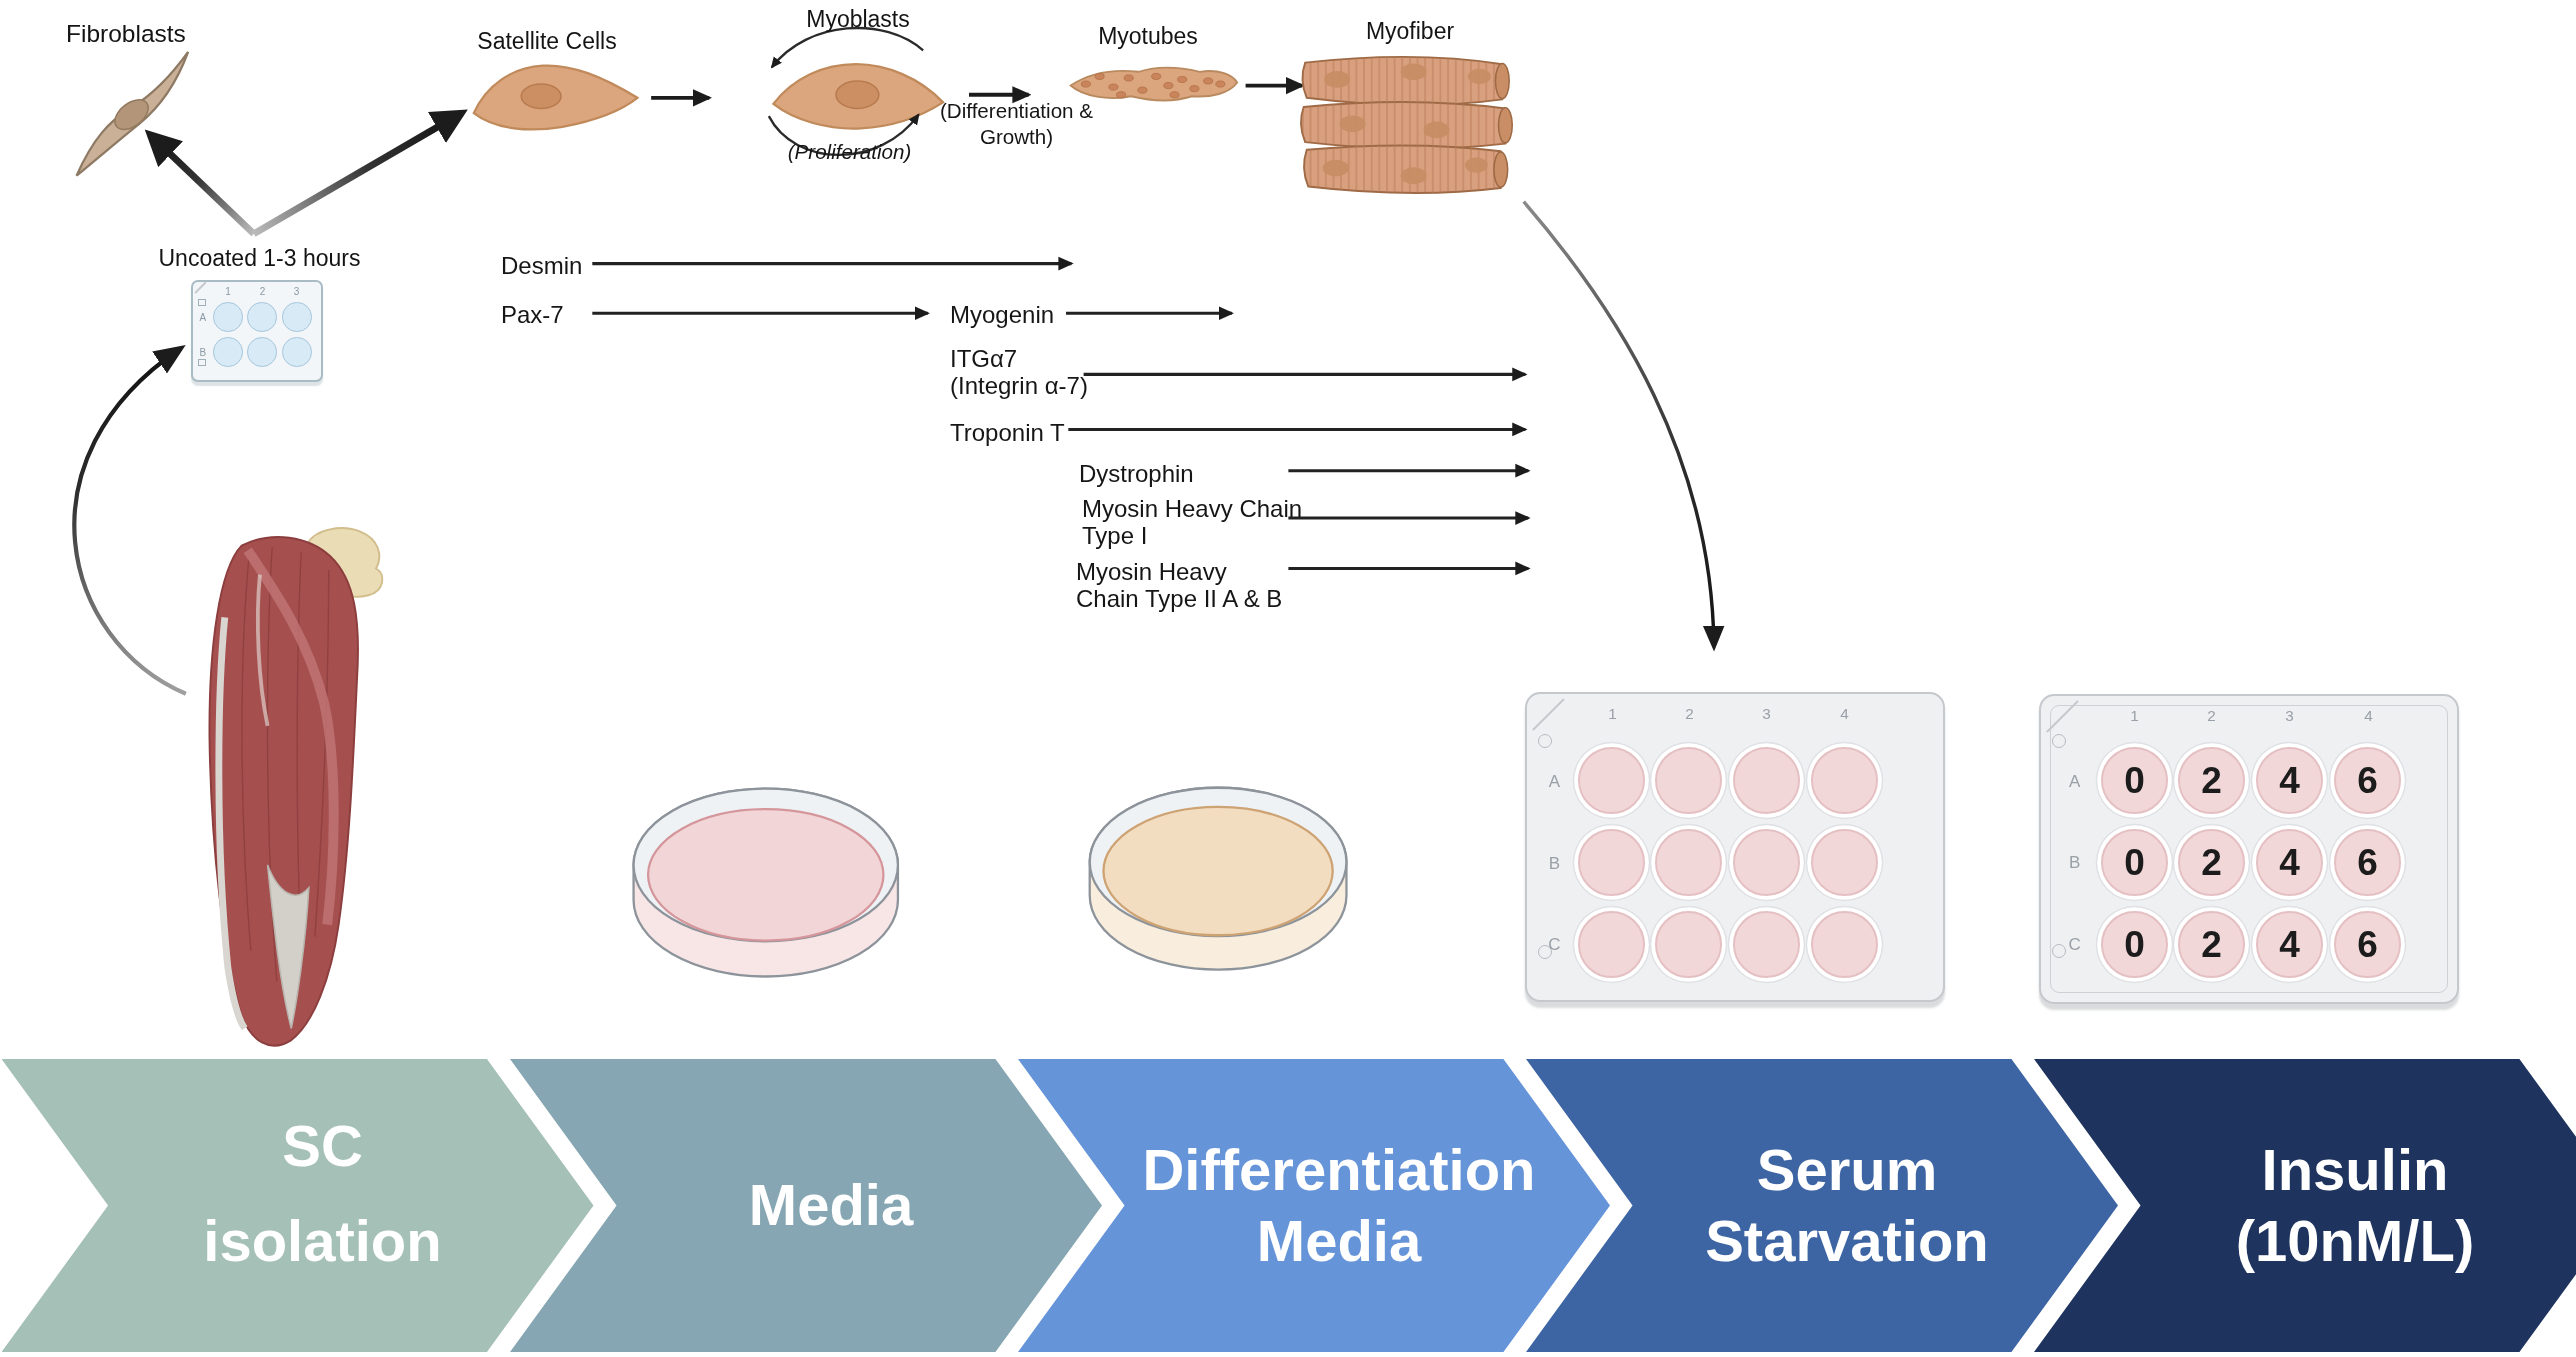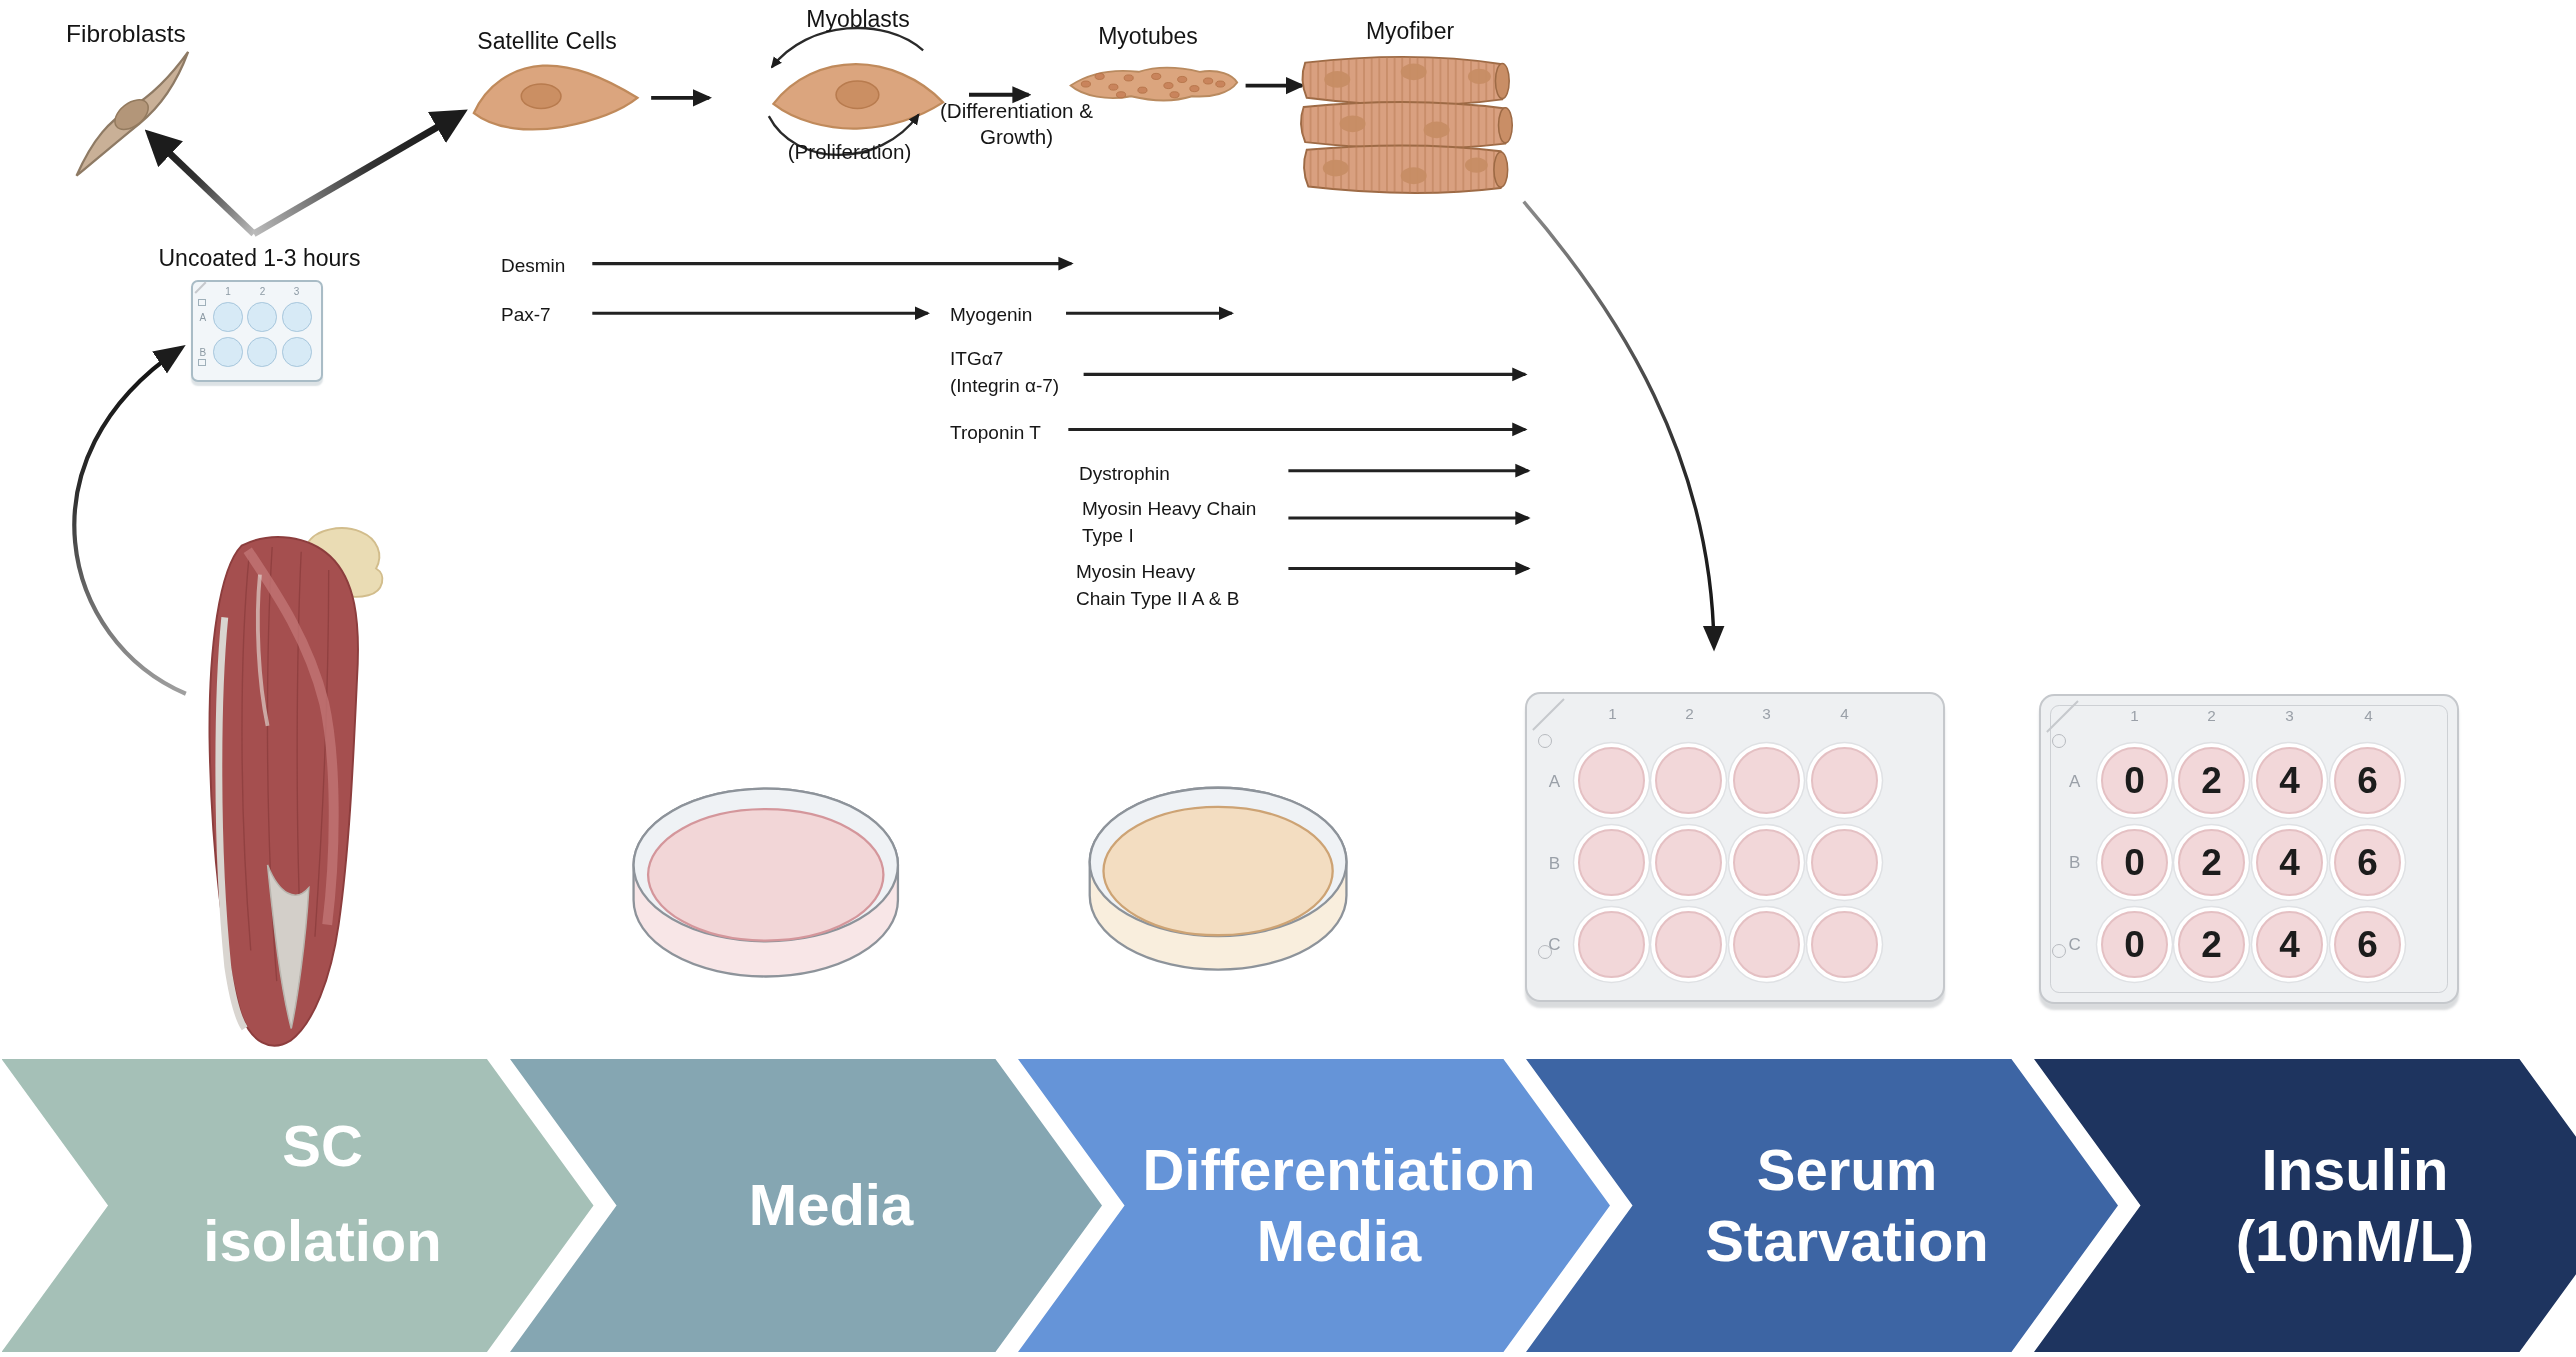--- a/index.html
+++ b/index.html
@@ -1,21 +1,21 @@
 <!DOCTYPE html>
 <html style="font-size:12.2px"><head>
 <meta charset="utf-8">
 <style>
   html,body{margin:0;padding:0;background:#fff;}
   .canvas{position:relative;width:2576px;height:1357px;background:#ffffff;overflow:hidden;
           font-family:"Liberation Sans",sans-serif;}
   .art{position:absolute;left:0;top:0;}
   .lbl{position:absolute;color:#141414;font-size:23px;white-space:nowrap;}
   .ctr{text-align:center;}
-  .mk{position:absolute;color:#161616;font-size:19px;white-space:nowrap;line-height:27px;}
+  .mk{position:absolute;color:#161616;font-size:24px;white-space:nowrap;line-height:27px;}
   .mk span{display:block;}
   .annot{position:absolute;color:#161616;font-size:20.6px;line-height:26px;text-align:center;}
   .annot span{display:block;white-space:nowrap;}
 
   
   .plate{position:absolute;width:416px;height:306px;background:#eef0f2;border:2.3px solid #c5c8cc;
          border-radius:15.3px;box-shadow:0 5.3px 2.3px rgba(120,125,132,.28);}
   .notch{position:absolute;background:#c6c9cd;height:2.3px;transform:rotate(-45deg);transform-origin:left center;}
   .hole{position:absolute;width:12.2px;height:12.2px;border:1.5px solid #b7babf;border-radius:50%;}
   .pwell{position:absolute;width:63px;height:63px;border-radius:50%;background:#f2d7d9;border:2.3px solid #e4c0c3;
@@ -198,21 +198,21 @@
       <ellipse cx="1594" cy="1140" rx="150" ry="84" fill="#f3ddc1" stroke="#cda374" stroke-width="3"></ellipse>
     </g>
   </svg>
 
   <div class="lbl" style="left:66px;top:20px;font-size:24.5px;">Fibroblasts</div>
   <div class="lbl ctr" style="left:463px;top:27.5px;width:168px;">Satellite Cells</div>
   <div class="lbl ctr" style="left:774px;top:6.1px;width:168px;">Myoblasts</div>
   <div class="lbl ctr" style="left:1064px;top:23px;width:168px;">Myotubes</div>
   <div class="lbl ctr" style="left:1326px;top:18.3px;width:168px;">Myofiber</div>
 
-  <div class="annot" style="left:735px;top:139px;width:229px;">
+  <div class="annot" style="left:735px;top:139px;width:229px;font-style:italic;">
     <span>(Proliferation)</span>
   </div>
   <div class="annot" style="left:902px;top:98px;width:229px;">
     <span>(Differentiation &amp;</span>
     <span>Growth)</span>
   </div>
   <div class="lbl ctr" style="left:145px;top:245px;width:229px;">Uncoated 1-3 hours</div>
 
   <div class="mk" style="left:501px;top:252px;">Desmin</div>
   <div class="mk" style="left:501px;top:301px;">Pax-7</div>

